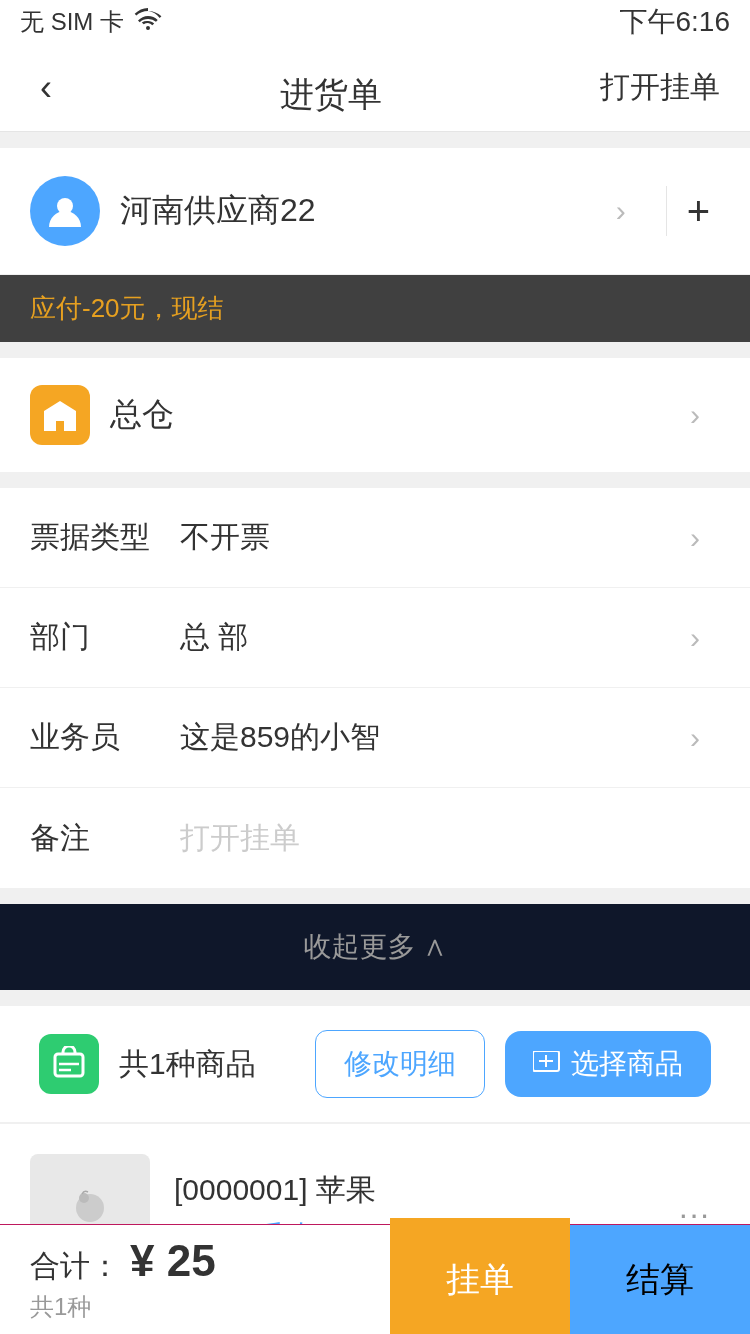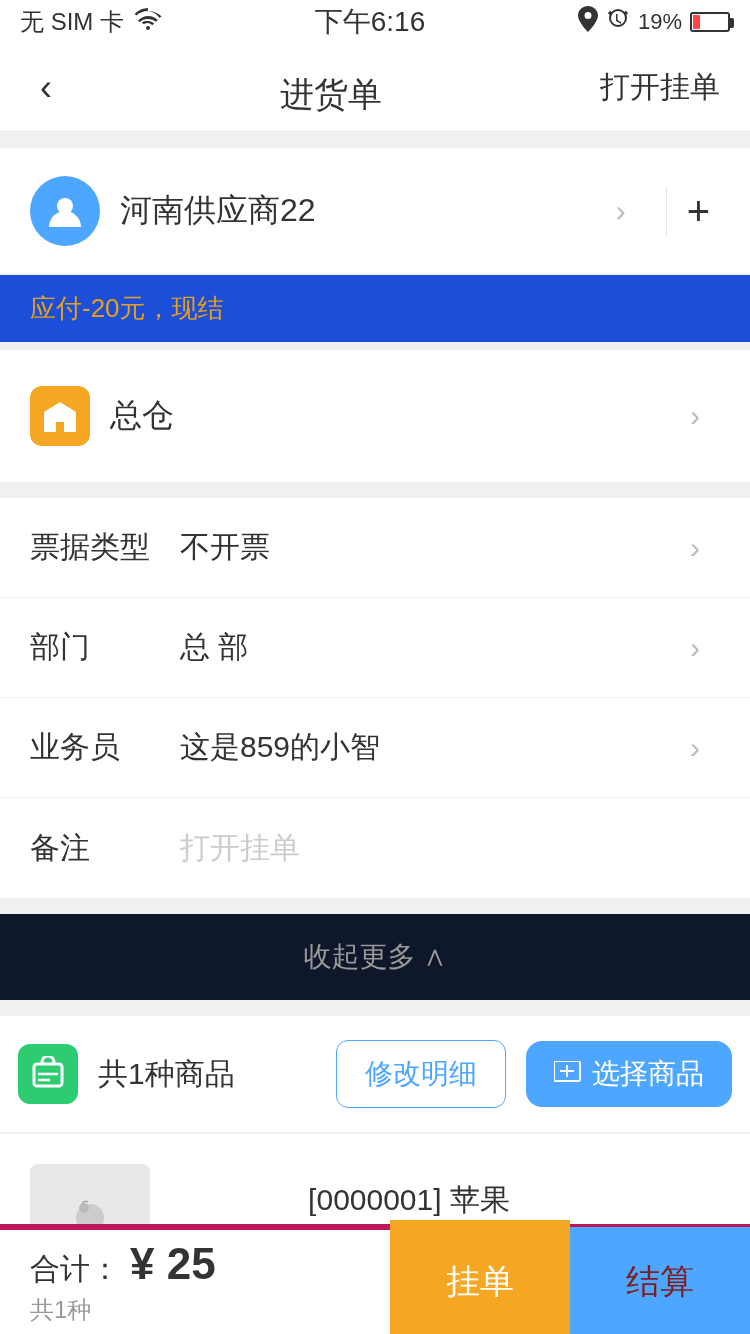--- a/index.html
+++ b/index.html
@@ -124,33 +124,33 @@
     }
     .divider-v {
       width: 1px;
       height: 50px;
       background: #e5e5e5;
       margin: 0 10px 0 20px;
     }
 
     
     .notice-bar {
-      background: #1d4ed8;
+      background: #404040;
       padding: 16px 30px;
       font-size: 26px;
       color: #e6a020;
     }
 
     
     .warehouse-row {
       display: flex;
       align-items: center;
-      padding: 36px 30px;
-      background: #fff;
-      margin-top: 8px;
+      padding: 27px 30px;
+      background: #fff;
+      margin-top: 16px;
     }
     .warehouse-icon {
       width: 60px;
       height: 60px;
       background: #f5a623;
       border-radius: 12px;
       display: flex;
       align-items: center;
       justify-content: center;
       margin-right: 20px;
@@ -199,21 +199,21 @@
       font-size: 28px;
       color: #999;
       margin-top: 16px;
     }
 
     
     .products-header {
       background: #fff;
       display: flex;
       align-items: center;
-      padding: 24px 18px;
+      padding: 24px 39px;
       margin-top: 16px;
       gap: 20px;
     }
     .products-icon {
       width: 60px;
       height: 60px;
       background: #2ecc71;
       border-radius: 12px;
       display: flex;
       align-items: center;
@@ -264,21 +264,20 @@
       justify-content: center;
       flex-shrink: 0;
     }
     .product-info {
       flex: 1;
     }
     .product-name {
       font-size: 30px;
       color: #333;
       margin-bottom: 6px;
-      text-align: center;
     }
     .product-price {
       font-size: 30px;
       color: #333;
     }
     .product-price .highlight {
       color: #4da6ff;
     }
     .more-btn {
       color: #999;
@@ -288,21 +287,21 @@
 
     
     .bottom-bar {
       position: fixed;
       bottom: 0;
       width: 750px;
       height: 110px;
       display: flex;
       align-items: center;
       background: #fff;
-      border-top: 6px solid #be185d;
+      border-top: 1px solid #be185d;
     }
     .total-area {
       flex: 1;
       padding: 0 30px;
     }
     .total-main {
       font-size: 30px;
       color: #333;
       display: flex;
       align-items: baseline;
@@ -325,21 +324,21 @@
       font-size: 34px;
       border: none;
       display: flex;
       align-items: center;
       justify-content: center;
     }
     .btn-checkout {
       width: 180px;
       height: 110px;
       background: #4da6ff;
-      color: #7f1d1d;
+      color: #000000;
       font-size: 34px;
       border: none;
       display: flex;
       align-items: center;
       justify-content: center;
     }
 
     .spacer-bottom { height: 110px; }
   </style>
 </head>
@@ -348,36 +347,20 @@
 <div class="status-bar">
   <div class="status-left">
     <span>无 SIM 卡</span>
     <span>
       <svg width="28" height="22" viewBox="0 0 28 22">
           <path d="M14 18a2 2 0 110 4 2 2 0 010-4zm0-5c2.4 0 4.6.9 6.2 2.4l-1.9 1.9A7.5 7.5 0 0014 15a7.5 7.5 0 00-4.3 1.3L7.8 14.4A9.9 9.9 0 0114 13zm0-5c3.8 0 7.2 1.5 9.7 4L22 13.7A11.9 11.9 0 0014 11c-3.2 0-6.1 1.2-8.3 3.2L4 12.5C6.8 9.9 10.2 8 14 8zm0-5c5.2 0 9.9 2 13.4 5.3l-1.7 1.7A17 17 0 0014 3C9.6 3 5.5 4.7 2.3 7.5L.7 5.8A20 20 0 0114 0z" fill="#333"></path>
         </svg>
     </span>
   </div>
   <div class="status-center">下午6:16</div>
-  <div class="status-right">
-    <span>
-      <svg width="20" height="26" viewBox="0 0 20 26">
-          <path d="M10 0C4.5 0 0 4.3 0 9.5c0 6.6 10 16.5 10 16.5s10-9.9 10-16.5C20 4.3 15.5 0 10 0zm0 13a3.5 3.5 0 110-7 3.5 3.5 0 010 7z" fill="#333"></path>
-        </svg>
-    </span>
-    <span>
-      <svg width="24" height="24" viewBox="0 0 24 24">
-          <path d="M12 2a9 9 0 100 18A9 9 0 0012 2zm0 2a7 7 0 110 14A7 7 0 0112 4zm-.5 3v6l4 2.4-.8 1.3-4.7-2.8V7h1.5zM4.2 3.8L1.8 6.2l2 1.9 2.3-2.4zm15.6 0l-2 2 2.3 2.3 2-2z" fill="#333"></path>
-        </svg>
-    </span>
-    <span>19%</span>
-    <div class="battery-icon">
-      <div class="battery-fill"></div>
-    </div>
-  </div>
 </div>
 
 <div class="nav-bar">
   <span class="nav-back">‹</span>
   <span class="nav-title">进货单</span>
   <span class="nav-action">打开挂单</span>
 </div>
 
 <div class="section">
   <div class="supplier-row">

